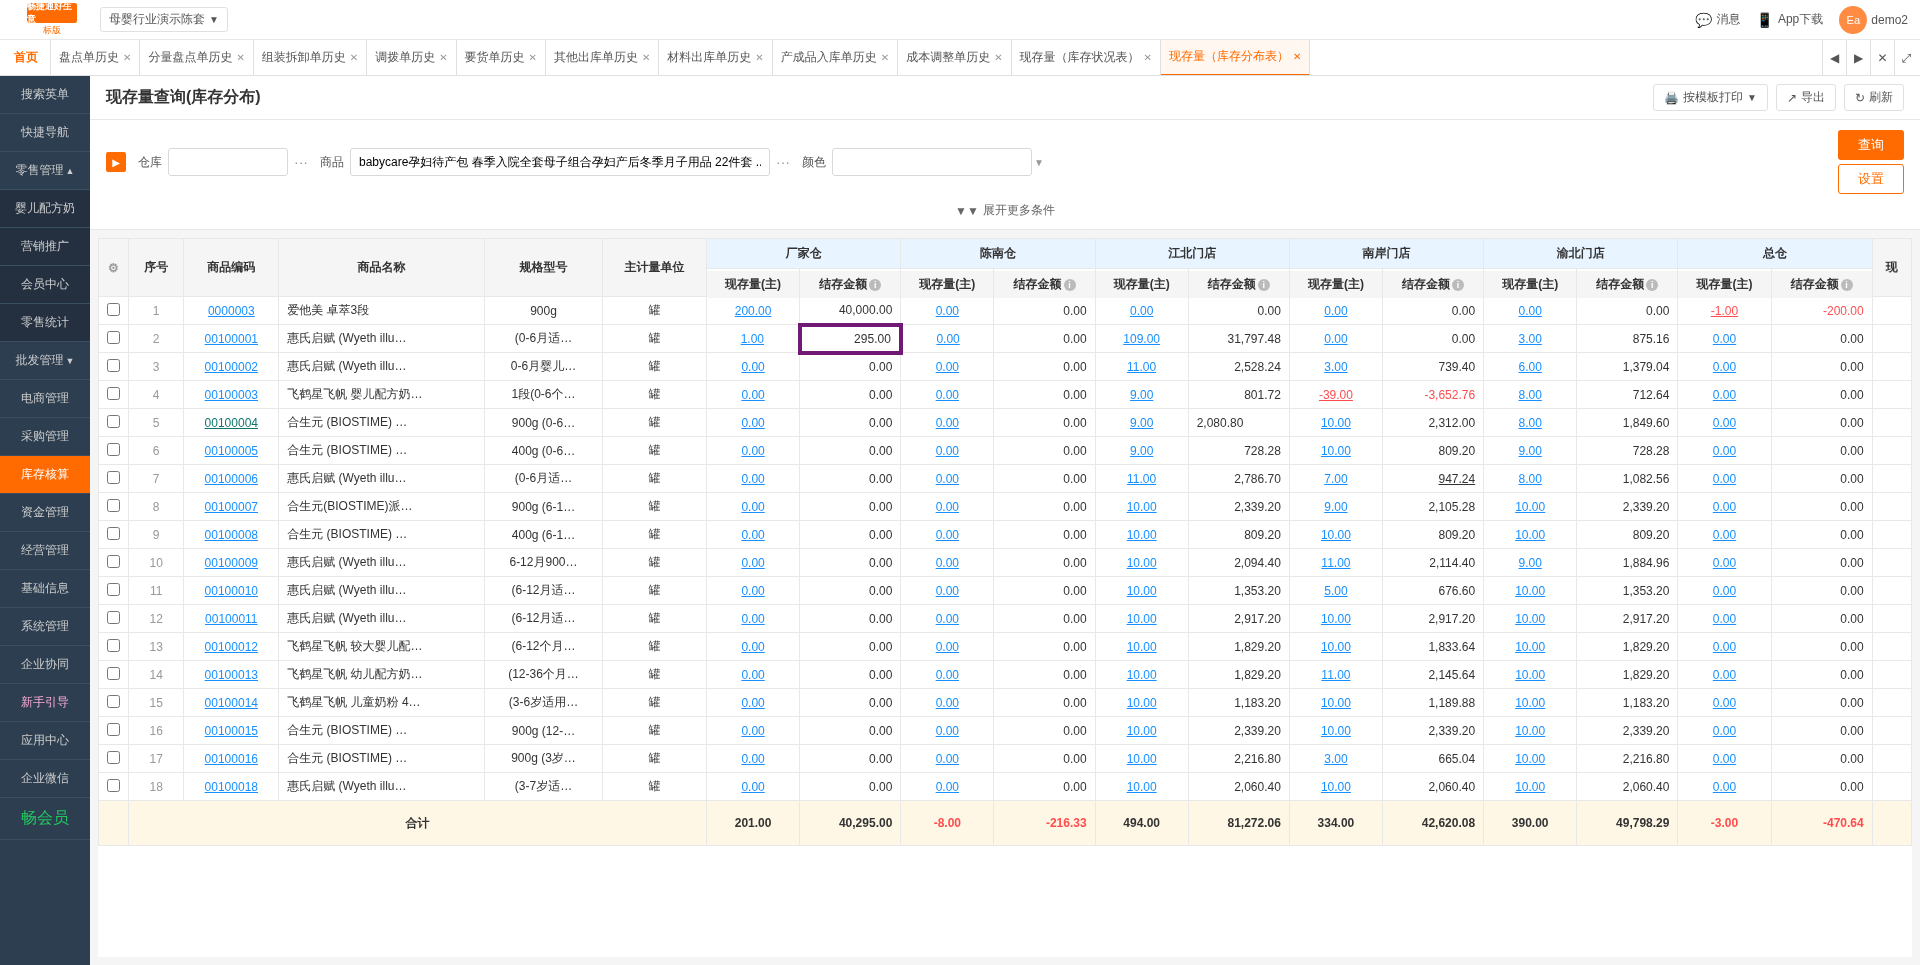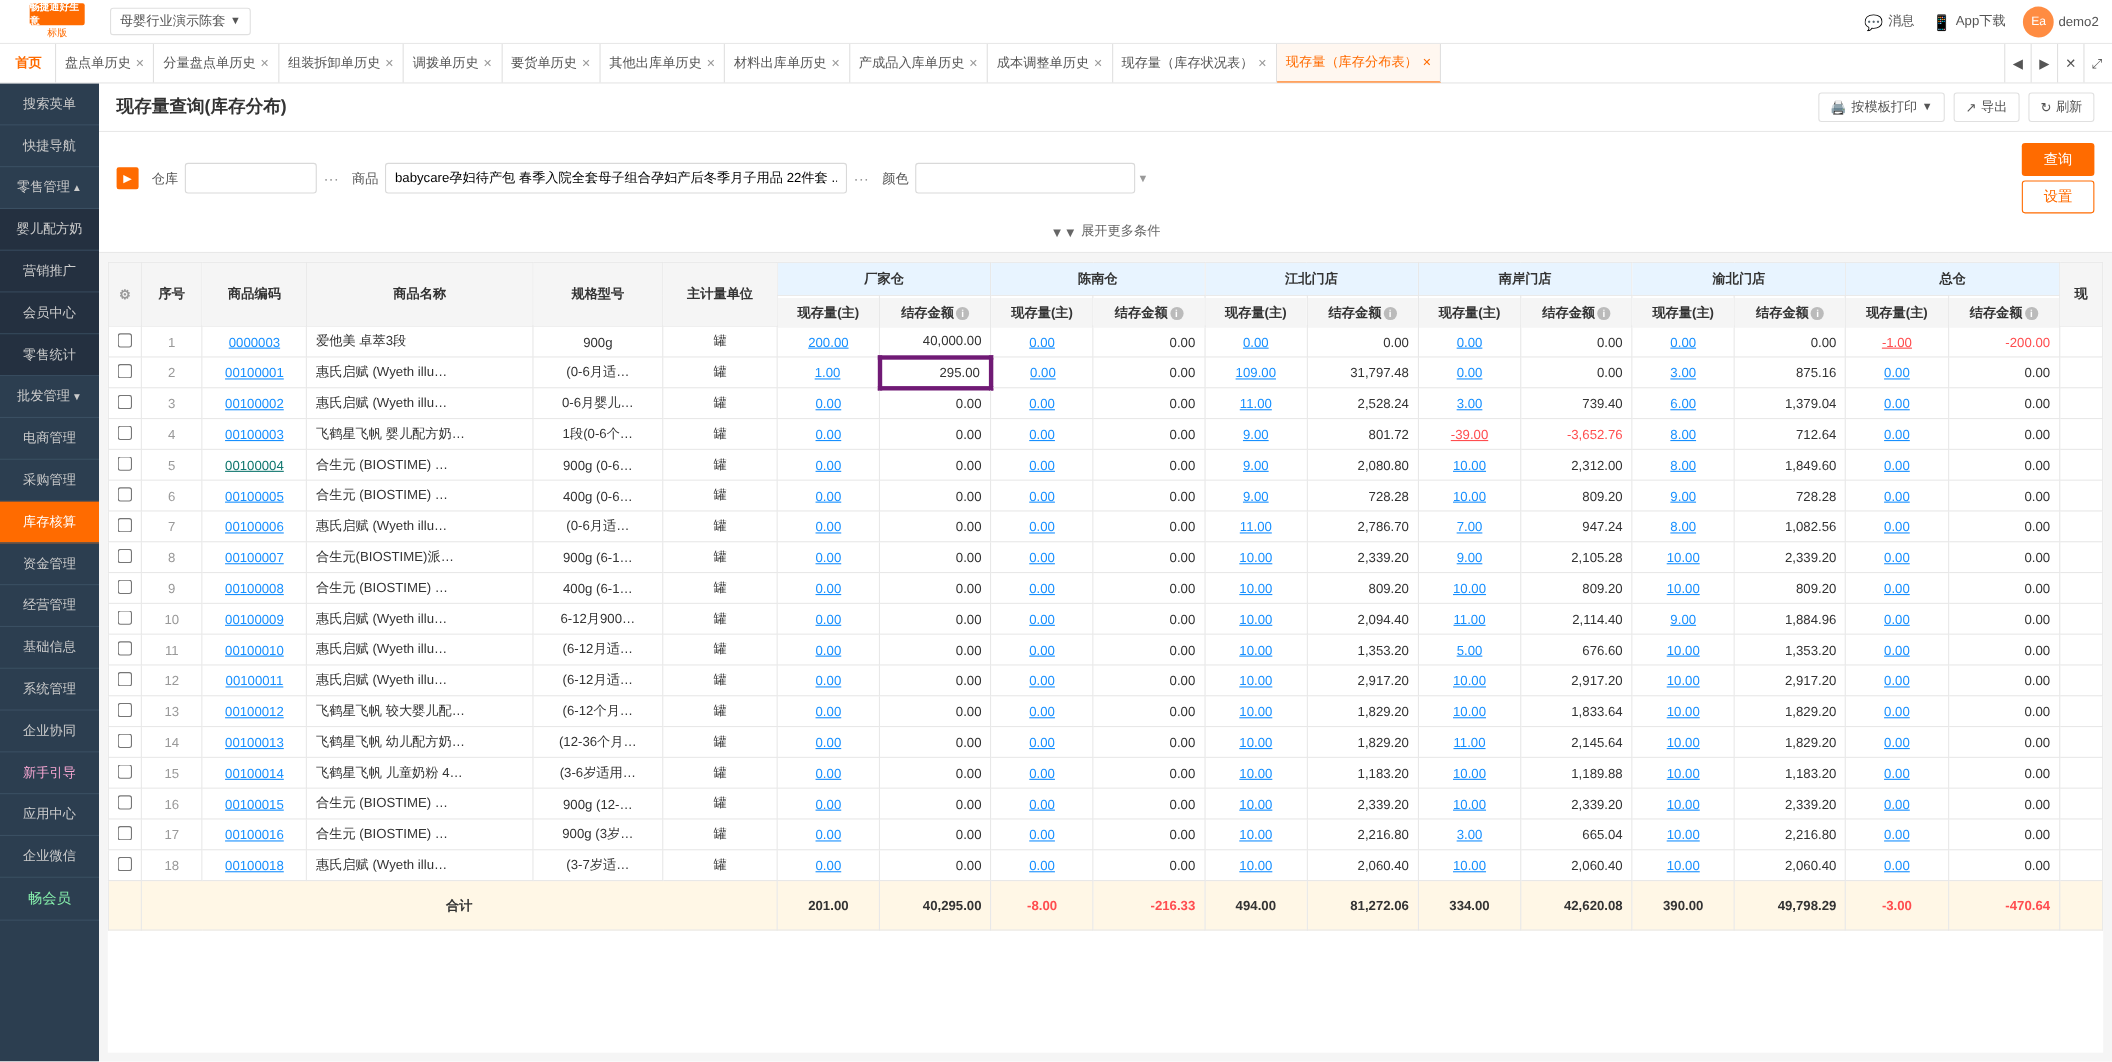--- a/index.html
+++ b/index.html
@@ -158,21 +158,21 @@
     </div>
     <div style="padding:10px 4px; text-align:center; cursor:pointer; color:#f9a8d4; font-size:12px; border-bottom:1px solid #3a4f62;">
       <span>新手引导</span>
     </div>
     <div style="padding:10px 4px; text-align:center; cursor:pointer; color:#ccc; font-size:12px; border-bottom:1px solid #3a4f62;">
       <span>应用中心</span>
     </div>
     <div style="padding:10px 4px; text-align:center; cursor:pointer; color:#ccc; font-size:12px; border-bottom:1px solid #3a4f62;">
       <span>企业微信</span>
     </div>
-    <div style="padding:10px 4px; text-align:center; cursor:pointer; color:#86efac; font-size:13px; border-bottom:1px solid #3a4f62;">
+    <div style="padding:10px 4px; text-align:center; cursor:pointer; color:#22c55e; font-size:16px; border-bottom:1px solid #3a4f62;">
       <span>畅会员</span>
     </div>
   </div>
 
   <div style="flex:1; display:flex; flex-direction:column; overflow:hidden; background:#f5f5f5;">
 
     <div style="background:#fff; padding:8px 16px; display:flex; align-items:center; justify-content:space-between; border-bottom:1px solid #e8e8e8;">
       <div style="font-size:16px; font-weight:bold; color:#333;">现存量查询(库存分布)</div>
       <div style="display:flex; align-items:center; gap:8px;">
         <div style="display:flex; align-items:center; gap:4px; padding:4px 10px; border:1px solid #e0e0e0; border-radius:3px; cursor:pointer; color:#555; font-size:12px; background:#fff;">
@@ -349,21 +349,21 @@
     <td style="border:1px solid #e8e8e8; padding:5px 8px; text-align:center; color:#999;">5</td>
     <td style="border:1px solid #e8e8e8; padding:5px 8px; text-align:center; color:#0f766e; text-decoration:underline; cursor:pointer;">00100004</td>
     <td style="border:1px solid #e8e8e8; padding:5px 8px; text-align:left;">合生元 (BIOSTIME) …</td>
     <td style="border:1px solid #e8e8e8; padding:5px 8px; text-align:center;">900g (0-6…</td>
     <td style="border:1px solid #e8e8e8; padding:5px 8px; text-align:center;">罐</td>
     <td style="border:1px solid #e8e8e8; padding:5px 8px; text-align:center;"><span class="num-link" style="color:#1890ff; text-decoration:underline; cursor:pointer;">0.00</span></td>
     <td style="border:1px solid #e8e8e8; padding:5px 8px; text-align:right;">0.00</td>
     <td style="border:1px solid #e8e8e8; padding:5px 8px; text-align:center;"><span class="num-link" style="color:#1890ff; text-decoration:underline; cursor:pointer;">0.00</span></td>
     <td style="border:1px solid #e8e8e8; padding:5px 8px; text-align:right;">0.00</td>
     <td style="border:1px solid #e8e8e8; padding:5px 8px; text-align:center;"><span class="num-link" style="color:#1890ff; text-decoration:underline; cursor:pointer;">9.00</span></td>
-    <td style="border:1px solid #e8e8e8; padding:5px 8px; text-align:right;">2,080.80</td>
+    <td style="border:1px solid #e8e8e8; padding:5px 8px; text-align:left;">2,080.80</td>
     <td style="border:1px solid #e8e8e8; padding:5px 8px; text-align:center;"><span class="num-link" style="color:#1890ff; text-decoration:underline; cursor:pointer;">10.00</span></td>
     <td style="border:1px solid #e8e8e8; padding:5px 8px; text-align:right; ">2,312.00</td>
     <td style="border:1px solid #e8e8e8; padding:5px 8px; text-align:center;"><span class="num-link" style="color:#1890ff; text-decoration:underline; cursor:pointer;">8.00</span></td>
     <td style="border:1px solid #e8e8e8; padding:5px 8px; text-align:right;">1,849.60</td>
     <td style="border:1px solid #e8e8e8; padding:5px 8px; text-align:center;"><span class="num-link" style="color:#1890ff; text-decoration:underline; cursor:pointer;">0.00</span></td>
     <td style="border:1px solid #e8e8e8; padding:5px 8px; text-align:right; ">0.00</td>
     <td style="border:1px solid #e8e8e8; padding:5px 8px; text-align:center;"></td>
   </tr>
             <tr>
     <td style="border:1px solid #e8e8e8; padding:5px 8px; text-align:center;"><input type="checkbox" style="cursor: pointer;"></td>
@@ -393,21 +393,21 @@
     <td style="border:1px solid #e8e8e8; padding:5px 8px; text-align:left;">惠氏启赋 (Wyeth illu…</td>
     <td style="border:1px solid #e8e8e8; padding:5px 8px; text-align:center;">(0-6月适…</td>
     <td style="border:1px solid #e8e8e8; padding:5px 8px; text-align:center;">罐</td>
     <td style="border:1px solid #e8e8e8; padding:5px 8px; text-align:center;"><span class="num-link" style="color:#1890ff; text-decoration:underline; cursor:pointer;">0.00</span></td>
     <td style="border:1px solid #e8e8e8; padding:5px 8px; text-align:right;">0.00</td>
     <td style="border:1px solid #e8e8e8; padding:5px 8px; text-align:center;"><span class="num-link" style="color:#1890ff; text-decoration:underline; cursor:pointer;">0.00</span></td>
     <td style="border:1px solid #e8e8e8; padding:5px 8px; text-align:right;">0.00</td>
     <td style="border:1px solid #e8e8e8; padding:5px 8px; text-align:center;"><span class="num-link" style="color:#1890ff; text-decoration:underline; cursor:pointer;">11.00</span></td>
     <td style="border:1px solid #e8e8e8; padding:5px 8px; text-align:right;">2,786.70</td>
     <td style="border:1px solid #e8e8e8; padding:5px 8px; text-align:center;"><span class="num-link" style="color:#1890ff; text-decoration:underline; cursor:pointer;">7.00</span></td>
-    <td style="border:1px solid #e8e8e8; padding:5px 8px; text-align:right; ">947.24</td>
+    <td style="border:1px solid #e8e8e8; padding:5px 8px; text-align:right;text-decoration:underline; ">947.24</td>
     <td style="border:1px solid #e8e8e8; padding:5px 8px; text-align:center;"><span class="num-link" style="color:#1890ff; text-decoration:underline; cursor:pointer;">8.00</span></td>
     <td style="border:1px solid #e8e8e8; padding:5px 8px; text-align:right;">1,082.56</td>
     <td style="border:1px solid #e8e8e8; padding:5px 8px; text-align:center;"><span class="num-link" style="color:#1890ff; text-decoration:underline; cursor:pointer;">0.00</span></td>
     <td style="border:1px solid #e8e8e8; padding:5px 8px; text-align:right; ">0.00</td>
     <td style="border:1px solid #e8e8e8; padding:5px 8px; text-align:center;"></td>
   </tr>
             <tr>
     <td style="border:1px solid #e8e8e8; padding:5px 8px; text-align:center;"><input type="checkbox" style="cursor: pointer;"></td>
     <td style="border:1px solid #e8e8e8; padding:5px 8px; text-align:center; color:#999;">8</td>
     <td style="border:1px solid #e8e8e8; padding:5px 8px; text-align:center; color:#1890ff; text-decoration:underline; cursor:pointer;">00100007</td>

